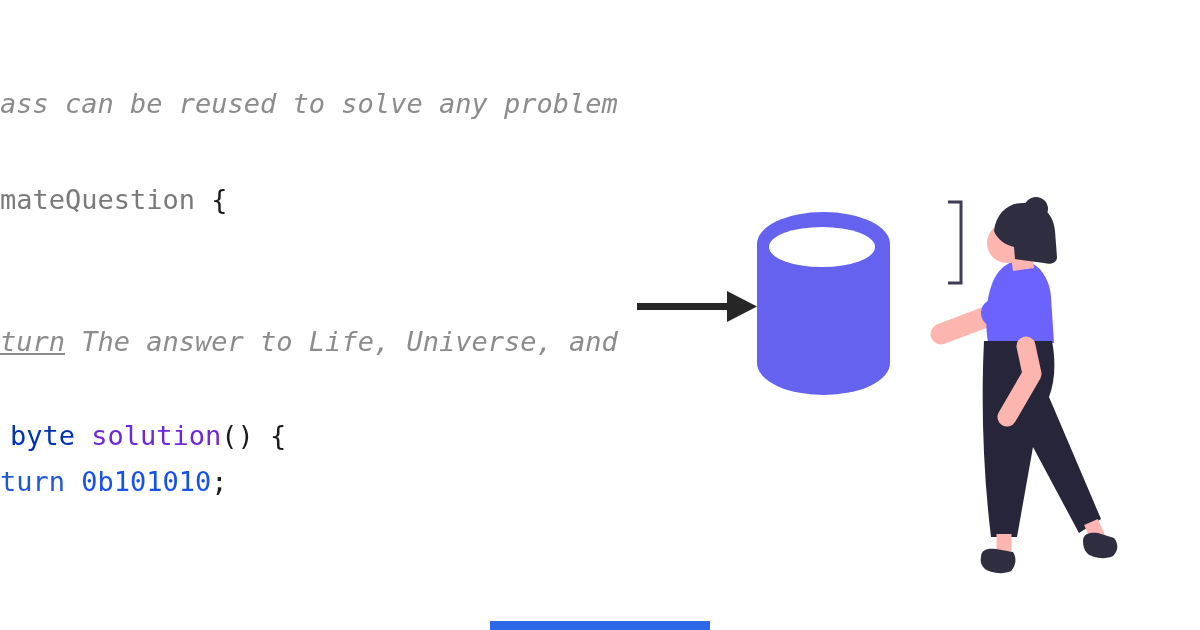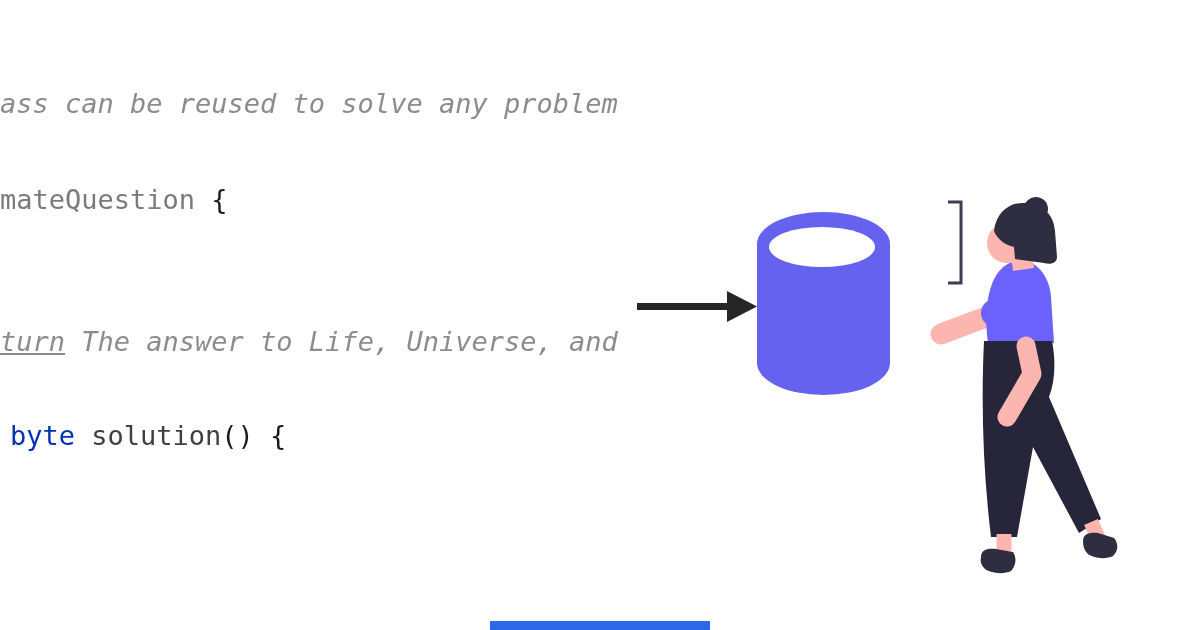--- a/index.html
+++ b/index.html
@@ -28,21 +28,22 @@
 </style>
 </head>
 <body>
 
 <div class="card">
 
   <div class="code-block" id="code-block">
       <div class="code-line" style="top: 88px; left: 0px;"><span style="color: rgb(140, 140, 140); font-style: italic;">ass can be reused to solve any problem</span></div>
       <div class="code-line" style="top: 326px; left: 0px;"><span style="color: rgb(140, 140, 140); font-style: italic; text-decoration: underline;">turn</span><span style="color: rgb(140, 140, 140); font-style: italic;"> The answer to Life, Universe, and</span></div>
       <div class="code-line" style="top: 184px; left: 0px;"><span style="color: rgb(122, 122, 122);">mateQuestion</span><span style="color: rgb(26, 26, 26);"> {</span></div>
-      <div class="code-line" style="top: 420px; left: 10px;"><span style="color: rgb(0, 51, 179); font-weight: normal;">byte</span><span style="color: rgb(26, 26, 26);"> </span><span style="color: #404040;">solution</span><span style="color: rgb(26, 26, 26);">() {</span></div>
+      <div class="code-line" style="top: 420px; left: 10px;"><span style="color: rgb(0, 51, 179); font-weight: normal;">byte</span><span style="color: rgb(26, 26, 26);"> </span><span style="color: #6d28d9;">solution</span><span style="color: rgb(26, 26, 26);">() {</span></div>
+      <div class="code-line" style="top: 466px; left: 0px;"><span style="color: rgb(32, 87, 216);">turn</span><span style="color: rgb(26, 26, 26);"> </span><span style="color: rgb(23, 80, 235);">0b101010</span><span style="color: rgb(26, 26, 26);">;</span></div>
     </div>
 
   <svg class="illustration-svg" viewBox="620 180 580 420" xmlns="http://www.w3.org/2000/svg">
 
     <g id="arrow-icon">
       <rect x="637" y="303" width="95" height="7" fill="#262626"></rect>
       <polygon points="727,291 757,306.5 727,322" fill="#262626"></polygon>
     </g>
 
     <g id="db-icon">

